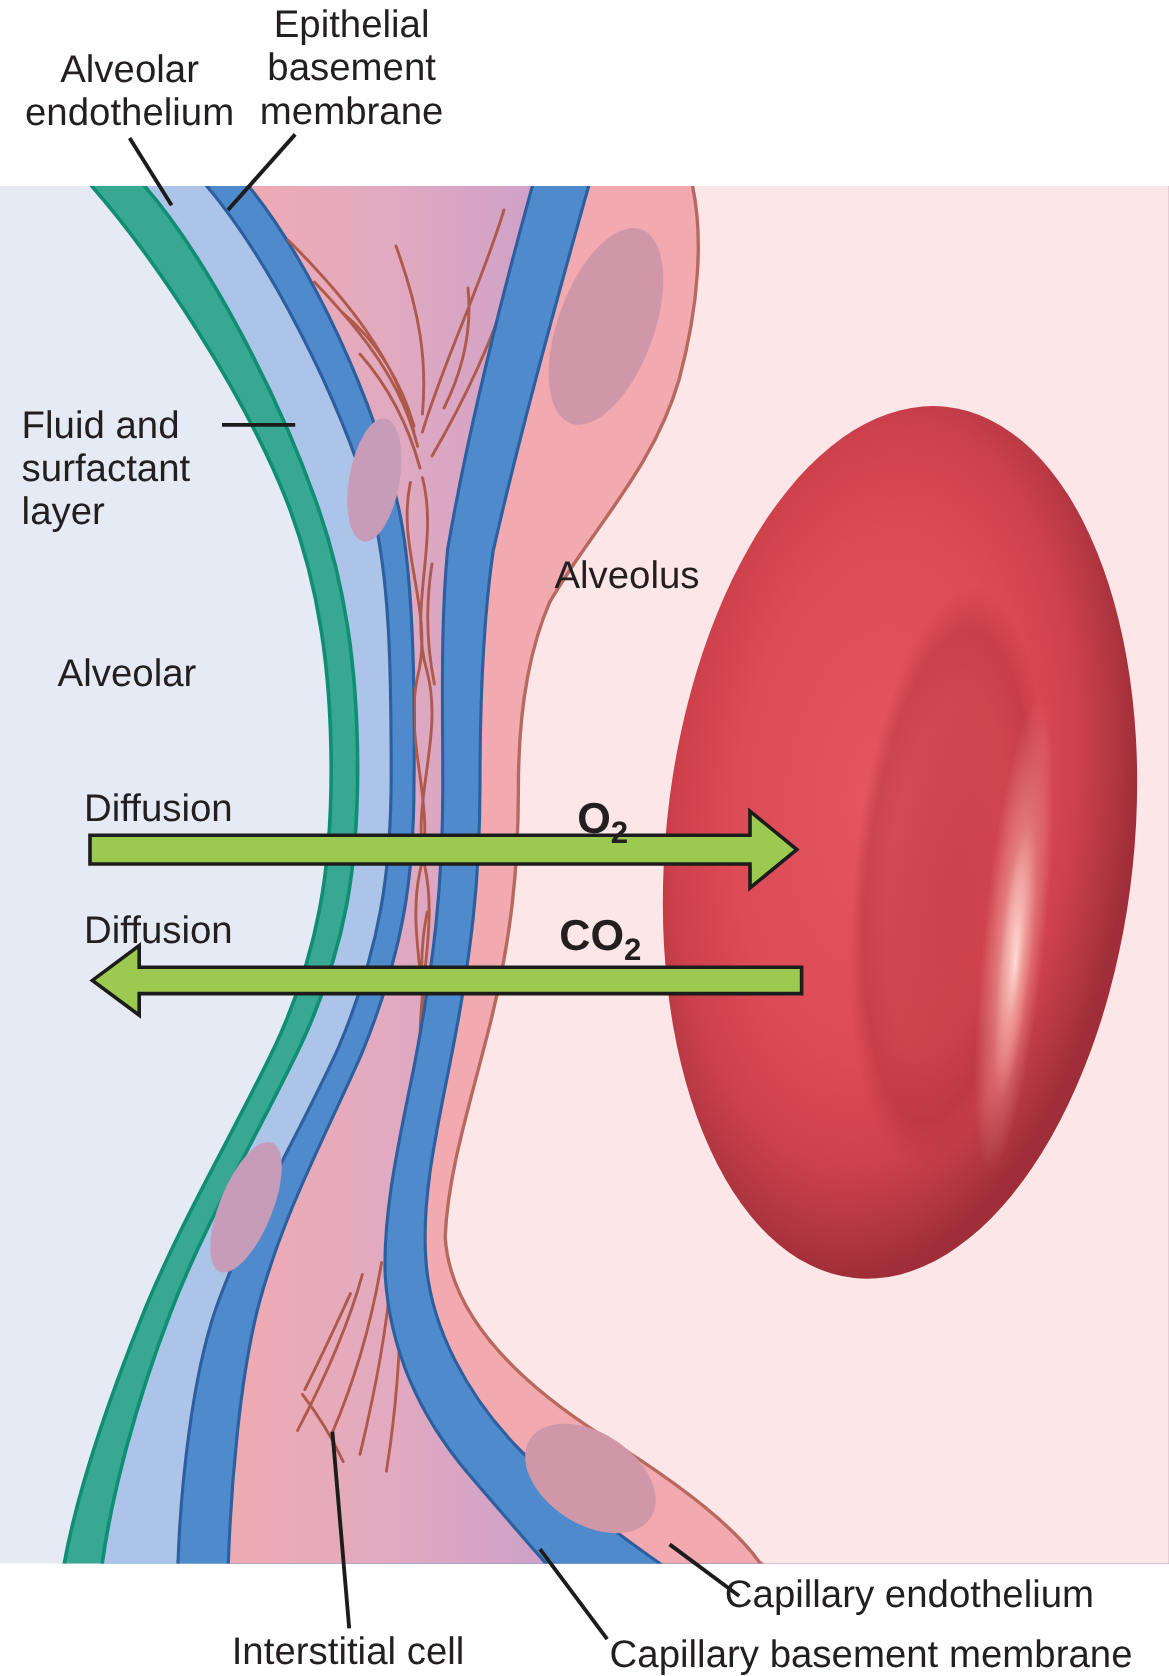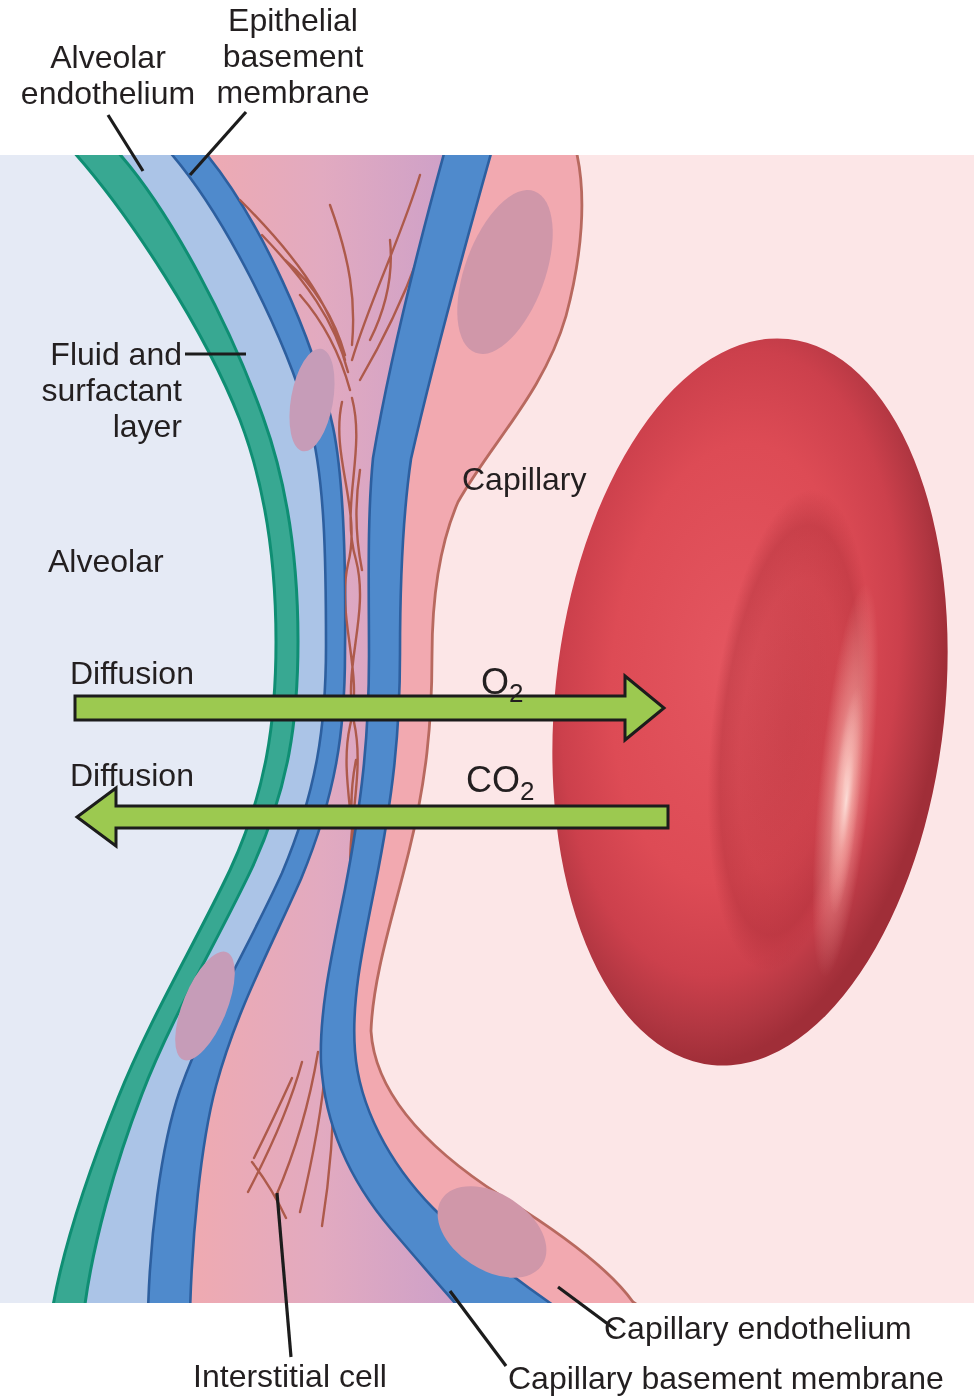--- a/index.html
+++ b/index.html
@@ -2,22 +2,22 @@
 <html style="--alveolus-bg: #e5eaf5; --fluid-surfactant-teal: #38a892; --teal-edge: #0f8e73; --epithelium-blue: #abc4e7; --basement-membrane-blue: #4f8acc; --blue-edge: #2d5f9f; --interstitial-pink: #eeaab2; --interstitial-mauve: #cb9fc9; --fiber-brown: #ad5a4b; --endothelium-pink: #f2a9b0; --endothelium-edge: #b8695f; --capillary-lumen: #fce6e7; --nucleus-mauve: #c69cb8; --endothelial-nucleus: #d097a9; --arrow-green: #9cc950; --arrow-outline: #1c1c1c; --rbc-red: #d8454e; --text: #231f20;"><head>
 <meta charset="utf-8">
 <style>
   html,body{margin:0;padding:0;background:#ffffff;}
   #stage{position:relative;width:974px;height:1397px;background:#ffffff;overflow:hidden;
          font-family:"Liberation Sans","DejaVu Sans",sans-serif;}
   #art{position:absolute;left:0;top:0;}
   .lbl{position:absolute;font-size:32px;line-height:1.13;color:var(--text,#231f20);
        white-space:pre-line;letter-spacing:0;}
   .center{text-align:center;}
-  .right{text-align:right;}
-  .gas{font-weight:normal;font-size:36px;}
+  .right{text-align:left;}
+  .gas{font-weight:bold;font-size:36px;}
   .gas sub{font-size:26px;}
 </style>
 </head>
 <body>
 
 <div id="stage">
 
   <svg id="art" width="974" height="1397" viewBox="0 0 974 1397">
     <defs>
       <clipPath id="diagClip">
@@ -131,21 +131,21 @@
   <div class="lbl center" style="left:203px;top:2px;width:180px">Epithelial
 basement
 membrane</div>
 
   <div class="lbl right" style="left:18px;top:336px;width:164px">Fluid and
 surfactant
 layer</div>
 
   <div class="lbl" style="left:48px;top:543px">Alveolar</div>
 
-  <div class="lbl" style="left:462px;top:461px">Capillary</div>
+  <div class="lbl" style="left:462px;top:461px">Alveolus</div>
 
   <div class="lbl" style="left:70px;top:655px">Diffusion</div>
 
   <div class="lbl gas" style="left:481px;top:662px"><span>O</span><sub>2</sub></div>
 
   <div class="lbl" style="left:70px;top:757px">Diffusion</div>
 
   <div class="lbl gas" style="left:466px;top:760px"><span>CO</span><sub>2</sub></div>
 
 

